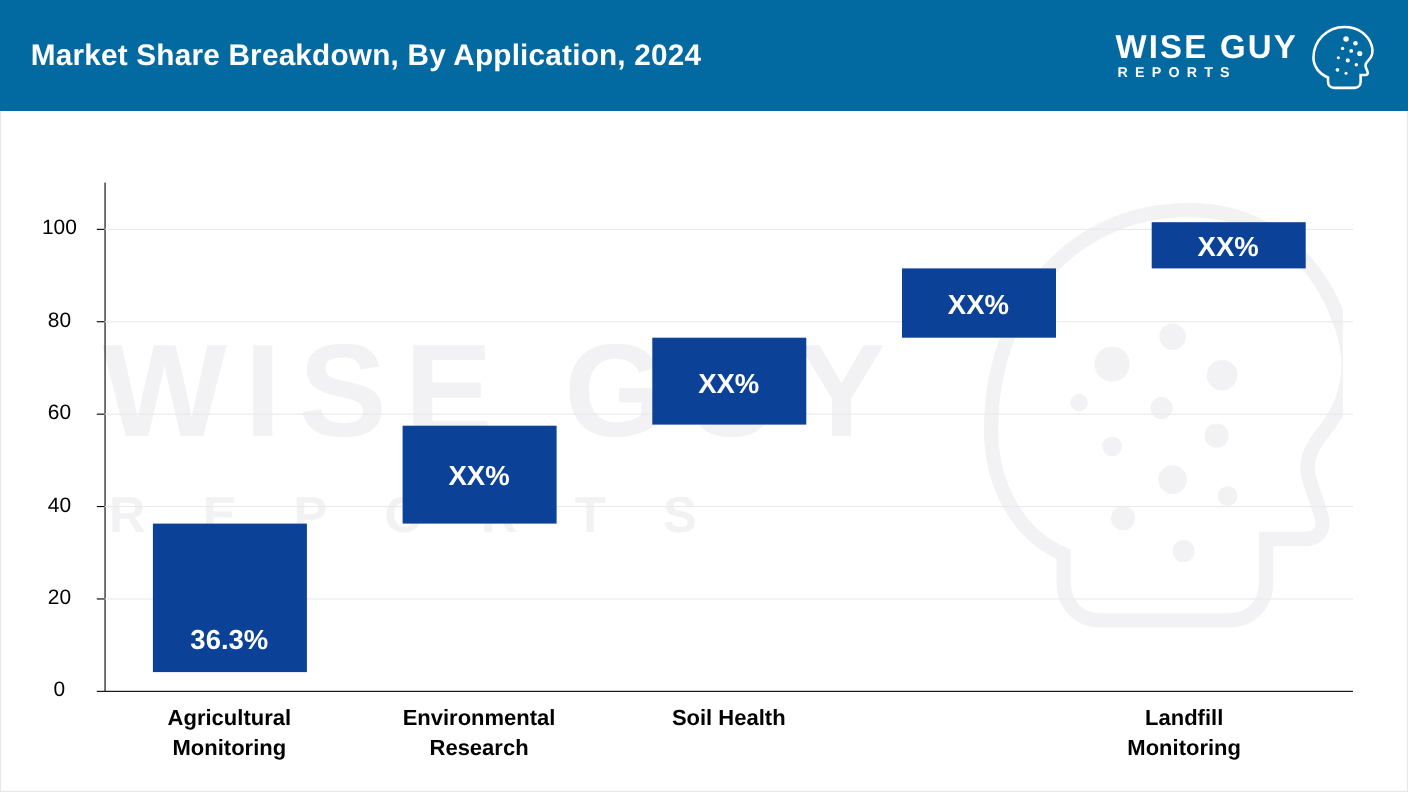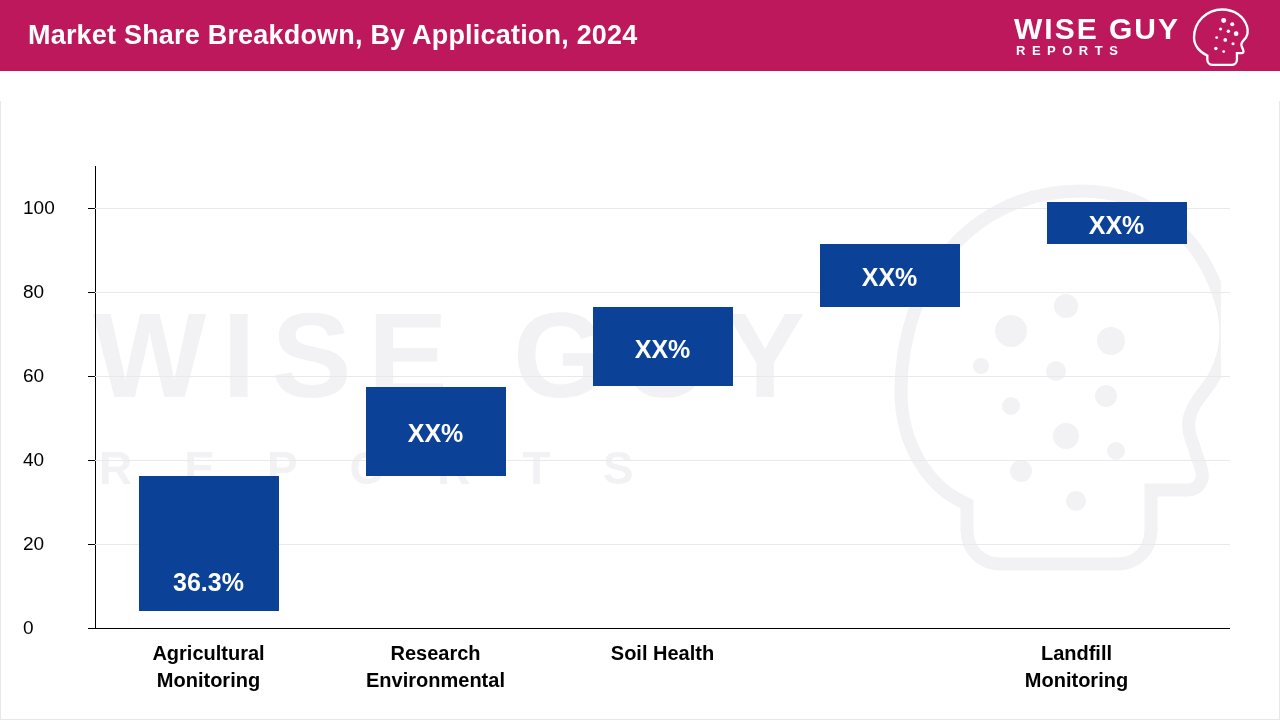--- a/index.html
+++ b/index.html
@@ -18,22 +18,22 @@
     width: 1280px;
     height: 720px;
     background: #ffffff;
     box-sizing: border-box;
   }
   
   .header {
     position: absolute;
     left: 0; top: 0;
     width: 1280px;
-    height: 71px;
-    background: #be185d;
+    height: 101px;
+    background: #0369a1;
     display: flex;
     align-items: center;
     justify-content: space-between;
     box-sizing: border-box;
     padding: 0 22px 0 28px;
   }
   .header-title {
     color: #ffffff;
     font-size: 27px;
     font-weight: bold;
@@ -154,21 +154,21 @@
     top: 0;
     width: 7px;
     height: 1px;
     background: #000000;
   }
   .ylabel {
     position: absolute;
     left: -72px;
     top: -11px;
     width: 62px;
-    text-align: left;
+    text-align: center;
     font-size: 19px;
     color: #000000;
     font-family: "Liberation Sans", sans-serif;
   }
   .bar {
     position: absolute;
     background: #0b4298;
     display: flex;
     align-items: flex-start;
     justify-content: center;
@@ -273,22 +273,22 @@
           <div class="bar-label" style="margin-top: 92.46px;">36.3%</div>
         </div>
         <div class="cat-label" style="left: 0px; top: 474px; width: 227px;">
           <div>Agricultural</div>
           <div>Monitoring</div>
         </div>
         <div class="bar" style="left: 270.5px; top: 220.5px; width: 140px; height: 89.04px; background: rgb(11, 66, 152);">
           <div class="bar-label" style="margin-top: 32.52px;">XX%</div>
         </div>
         <div class="cat-label" style="left: 227px; top: 474px; width: 227px;">
+          <div>Environmental</div>
           <div>Research</div>
-          <div>Environmental</div>
         </div>
         <div class="bar" style="left: 497.5px; top: 140.7px; width: 140px; height: 79.8px; background: rgb(11, 66, 152);">
           <div class="bar-label" style="margin-top: 27.9px;">XX%</div>
         </div>
         <div class="cat-label" style="left: 454px; top: 474px; width: 227px;">
           <div>Soil Health</div>
         </div>
         <div class="bar" style="left: 724.5px; top: 77.7px; width: 140px; height: 63px; background: rgb(11, 66, 152);">
           <div class="bar-label" style="margin-top: 19.5px;">XX%</div>
         </div>

